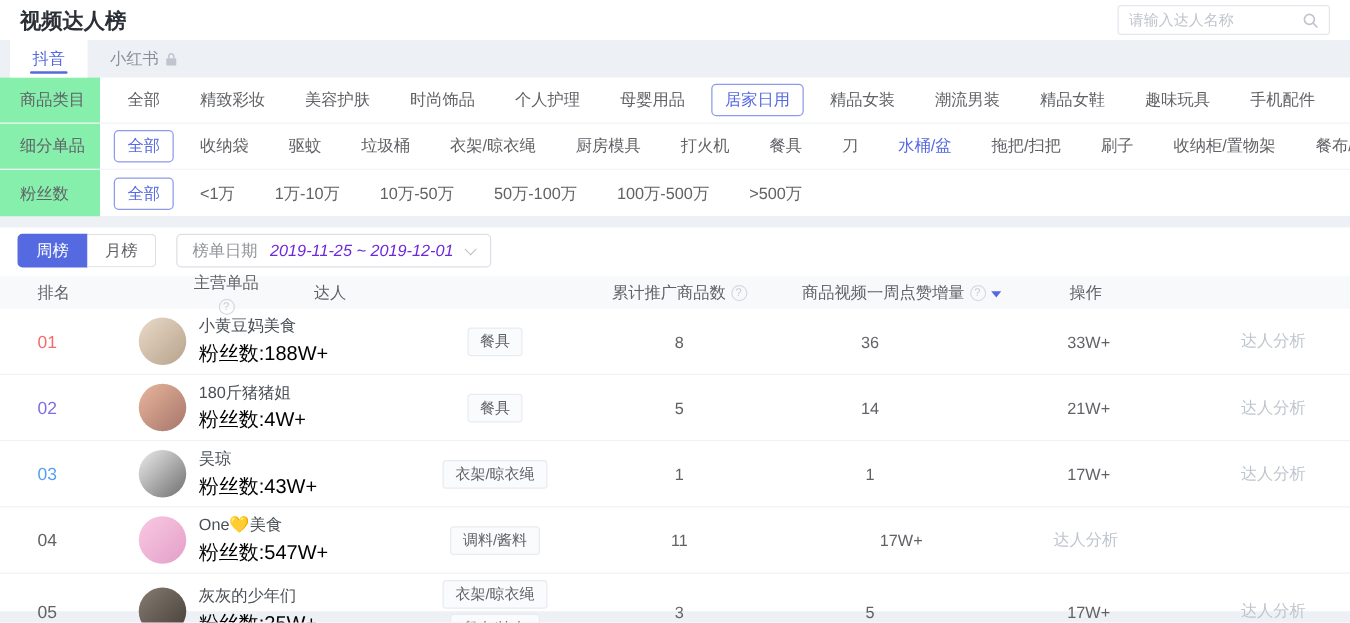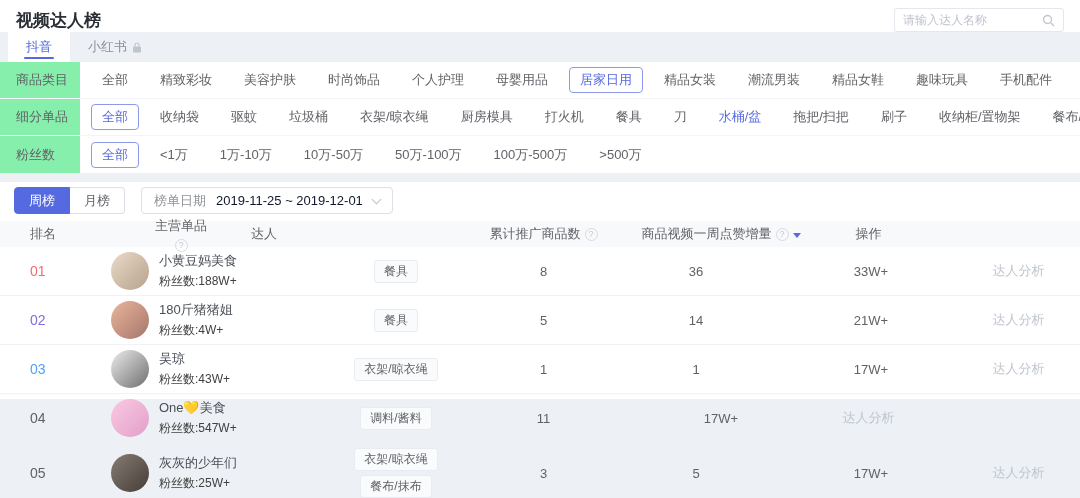--- a/index.html
+++ b/index.html
@@ -7,21 +7,21 @@
   body {
     font-family: "Liberation Sans", sans-serif;
     background: #edf0f4;
     color: #606266;
     font-size: 13px;
   }
 
   
   .topbar {
     height: 32px; background: #fff;
-    display: flex; align-items: flex-end; justify-content: space-between;
+    display: flex; align-items: center; justify-content: space-between;
     padding: 0 16px;
   }
   .page-title { font-size: 17px; font-weight: bold; color: #2b2f36; }
   .search-box {
     width: 170px; height: 24px; background: #fff;
     border: 1px solid #e4e7ed; border-radius: 3px;
     display: flex; align-items: center; padding: 0 8px; gap: 6px;
   }
   .search-input {
     border: none; outline: none; flex: 1; font-size: 12px; color: #333;
@@ -53,37 +53,37 @@
   .filter-option {
     font-size: 13px; color: #606266; padding: 3px 10px; margin: 0 5px;
     cursor: pointer; white-space: nowrap; border: 1px solid transparent; border-radius: 4px;
   }
   .filter-option.selected { color: #5569e0; border-color: #8d9ae9; }
   .filter-option.highlight { color: #5569e0; }
 
   .gap { height: 9px; background: #edf0f4; }
 
   
-  .main-card { background: #fff; height: 217px; }
+  .main-card { background: #fff; height: 307px; }
   .controls { display: flex; align-items: center; padding: 5px 14px 7px; }
   .seg { display: flex; }
   .seg-btn {
     height: 27px; line-height: 25px; padding: 0 14px; font-size: 13px;
     border: 1px solid #dcdfe6; background: #fff; color: #606266; cursor: pointer;
   }
   .seg-btn.active { background: #5569e0; border-color: #5569e0; color: #fff; }
   .seg-btn.first { border-radius: 4px 0 0 4px; }
   .seg-btn.last  { border-radius: 0 4px 4px 0; border-left: none; }
   .date-box {
     height: 27px; border: 1px solid #dcdfe6; border-radius: 4px;
     display: flex; align-items: center; padding: 0 12px; gap: 10px;
     font-size: 13px; margin-left: 16px; cursor: pointer; background: #fff;
   }
   .date-label { color: #909399; }
-  .date-value { color: #0f172a; }
+  .date-value { color: #6d28d9; font-style: italic; }
   .chevron {
     width: 7px; height: 7px; margin-top: -3px;
     border-right: 1.4px solid #c0c4cc; border-bottom: 1.4px solid #c0c4cc;
     transform: rotate(45deg);
   }
 
   
   .thead {
     display: flex; align-items: center; height: 26px; background: #f8f9fb;
     padding: 0 16px; color: #606266;
@@ -108,21 +108,21 @@
   .col-daren  { width: 215px; flex: 0 0 215px; display: flex; align-items: center; gap: 10px; }
   .col-tags   { width: 140px; flex: 0 0 140px; display: flex; flex-direction: column; align-items: center; gap: 4px; }
   .col-promo  { width: 155px; flex: 0 0 155px; text-align: center; }
   .col-videos { width: 150px; flex: 0 0 150px; text-align: center; }
   .col-likes  { width: 200px; flex: 0 0 200px; text-align: center; }
   .col-action { width: 95px;  flex: 0 0 95px; text-align: center; }
 
   .rank { font-size: 14px; color: #606266; }
   .avatar { width: 38px; height: 38px; border-radius: 50%; flex: 0 0 38px; cursor: pointer; }
   .daren-name { font-size: 13px; color: #4a4f57; max-width: 78px; line-height: 18px; cursor: pointer; }
-  .daren-fans { font-size: 12px; color: #404040; margin-top: 3px; white-space: nowrap; }
+  .daren-fans { font-size: 16px; color: #000000; margin-top: 3px; white-space: nowrap; }
   .tag {
     font-size: 12px; color: #606266; background: #fafbfc;
     border: 1px solid #e8ebf0; border-radius: 3px; padding: 2px 9px; white-space: nowrap;
   }
   .num-cell { font-size: 13px; color: #606266; }
   .action-link { font-size: 13px; color: #bfc5ce; cursor: pointer; text-decoration: none; }
 </style>
 </head>
 <body>
 

